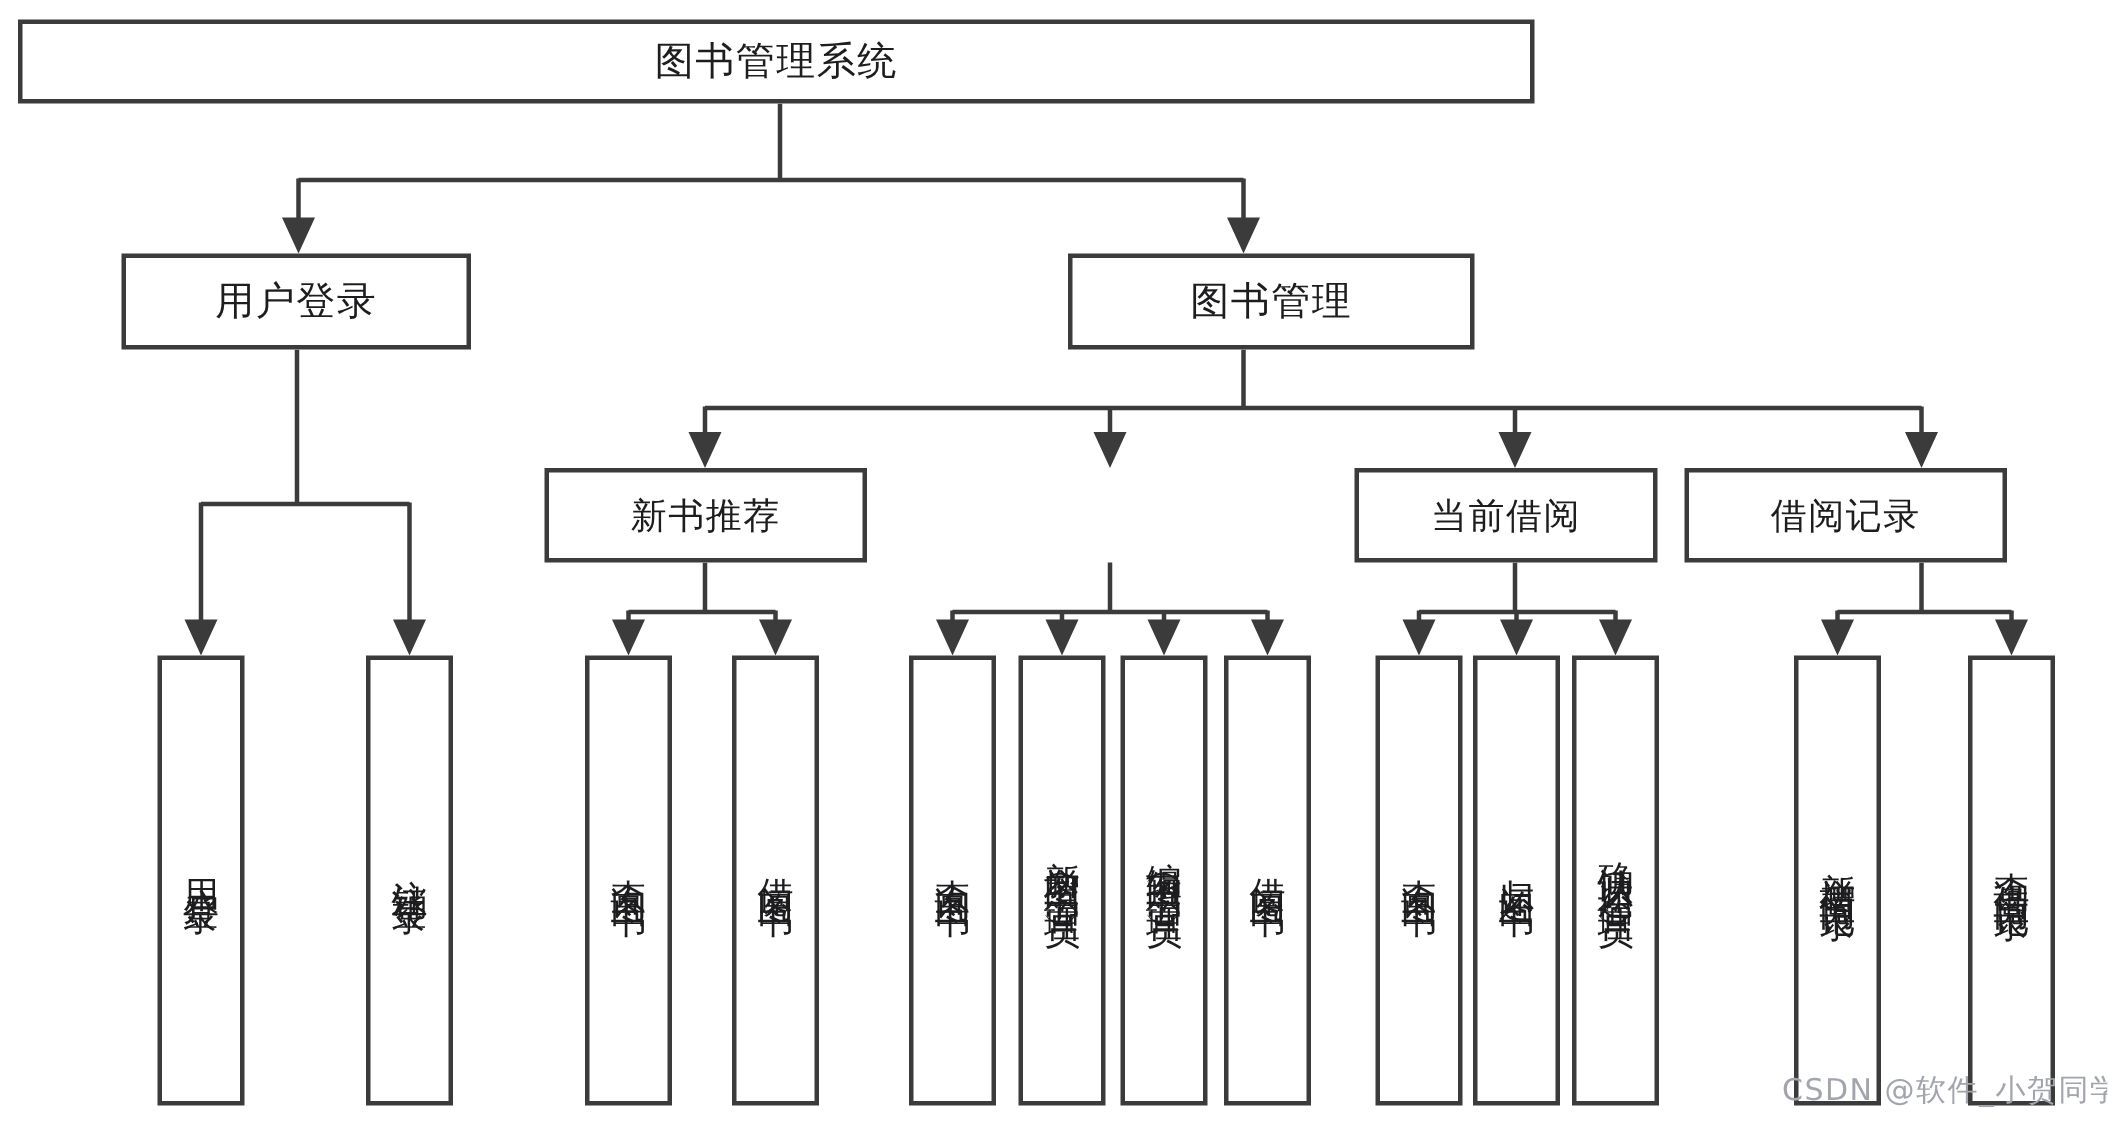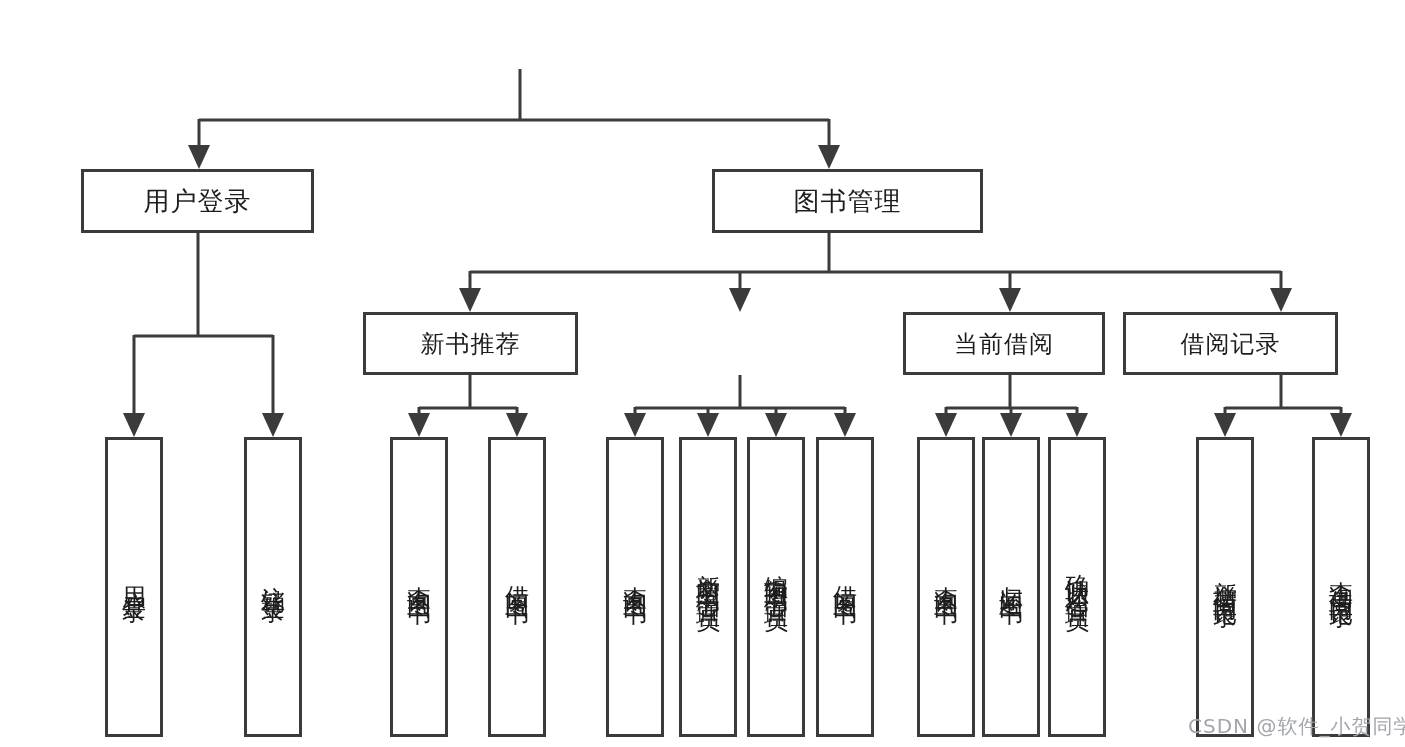--- a/index.html
+++ b/index.html
@@ -53,20 +53,21 @@
              M697 413 H719 L708 437 Z
              M765 413 H787 L776 437 Z
              M834 413 H856 L845 437 Z
              M935 413 H957 L946 437 Z
              M1000 413 H1022 L1011 437 Z
              M1066 413 H1088 L1077 437 Z
              M1214 413 H1236 L1225 437 Z
              M1330 413 H1352 L1341 437 Z"></path>
   </svg>
 
+  <div class="box h" style="left:12px;top:13px;width:1011px;height:56px">图书管理系统</div>
 
   <div class="box h" style="left:81px;top:169px;width:233px;height:64px">用户登录</div>
   <div class="box h" style="left:712px;top:169px;width:271px;height:64px">图书管理</div>
 
   <div class="box h l3" style="left:363px;top:312px;width:215px;height:63px">新书推荐</div>
   <div class="box h l3" style="left:903px;top:312px;width:202px;height:63px">当前借阅</div>
   <div class="box h l3" style="left:1123px;top:312px;width:215px;height:63px">借阅记录</div>
 
   <div class="box v" style="left:105px;top:437px;width:58px;height:300px">用户登录</div>
   <div class="box v" style="left:244px;top:437px;width:58px;height:300px">注销登录</div>

